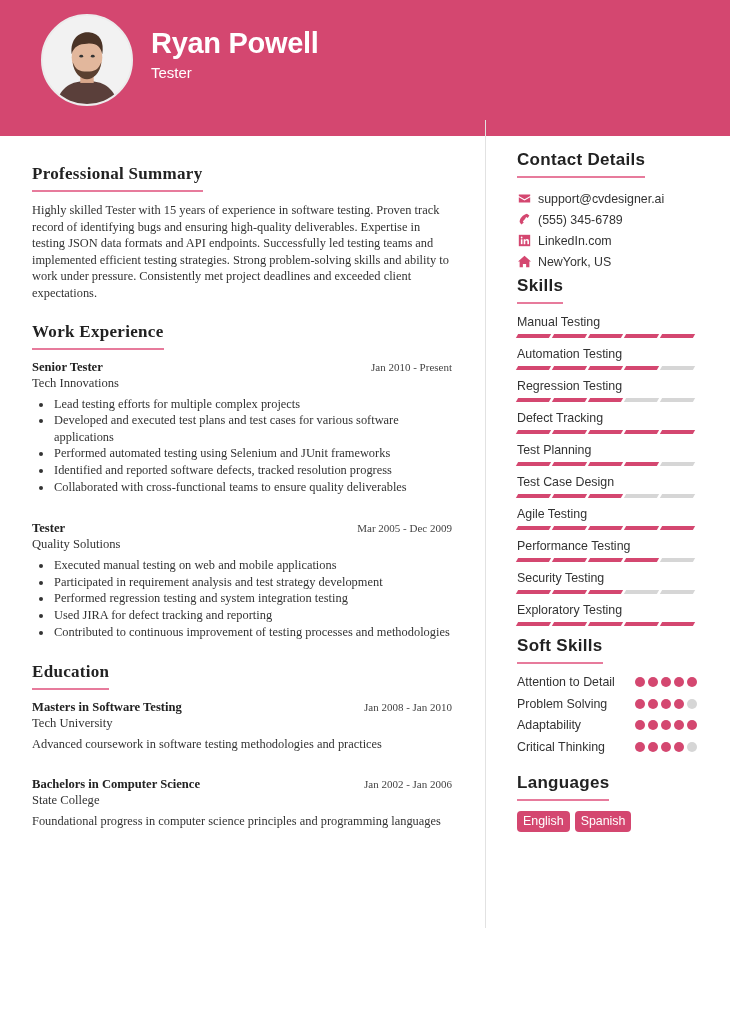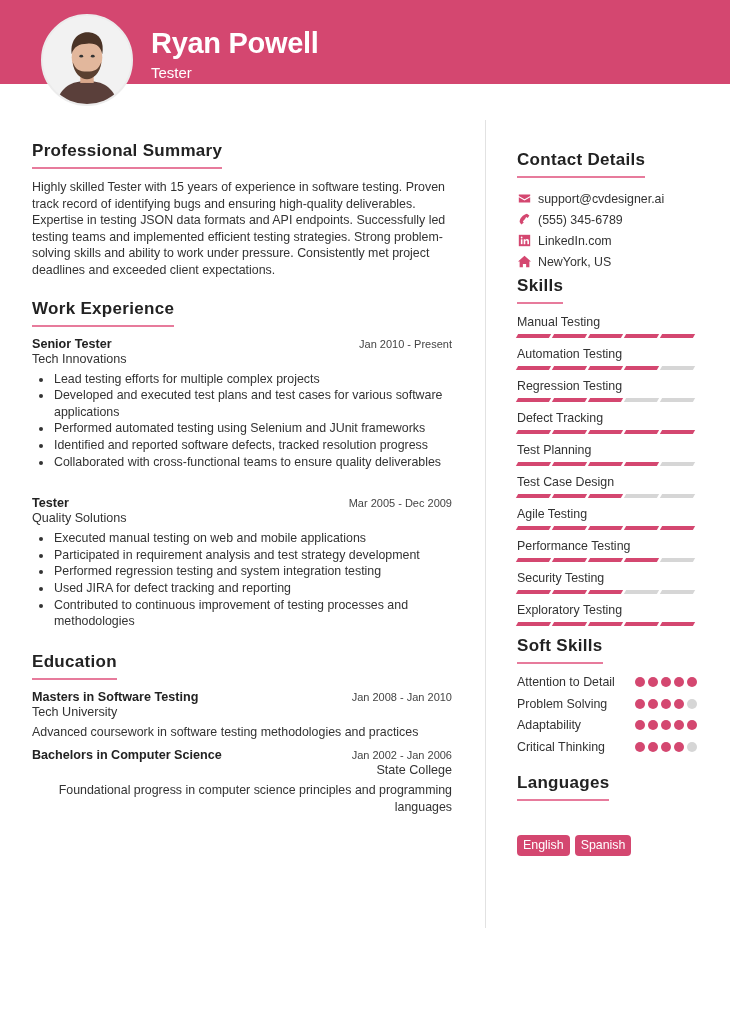--- a/index.html
+++ b/index.html
@@ -1,41 +1,41 @@
 <!DOCTYPE html>
 <html><head>
   <meta charset="utf-8">
   <style>
     * { box-sizing: border-box; margin: 0; padding: 0; }
     html, body { width: 730px; height: 1024px; background: #ffffff; overflow: hidden; }
     body { font-family: "Liberation Sans", sans-serif; color: #333333; position: relative; }
 
     .header {
-      position: absolute; left: 0; top: 0; width: 730px; height: 84px;
+      position: absolute; left: 0; top: 0; width: 730px; height: 136px;
       background: #d44770;
       text-decoration: underline;
     }
     .avatar {
       position: absolute; left: 41px; top: 14px; width: 92px; height: 92px;
       border-radius: 50%; background: #f1f1f1; border: 2px solid #ececec; overflow: hidden;
     }
     .avatar svg { width: 100%; height: 100%; display: block; }
     .name {
       position: absolute; left: 151px; top: 27px; color: #ffffff;
       font-size: 29px; font-weight: bold; letter-spacing: -0.3px;
     }
     .job-title {
       position: absolute; left: 151px; top: 64px; color: #ffffff; font-size: 15px;
     }
 
     .divider {
       position: absolute; left: 485px; top: 120px; width: 1px; height: 808px; background: #e2e2e2;
     }
 
-    .left { position: absolute; left: 32px; top: 141px; width: 420px; }
+    .left { position: absolute; left: 32px; top: 164px; width: 420px; font-family: Liberation Serif, serif; }
     .right { position: absolute; left: 517px; top: 150px; width: 180px; }
 
     .section-title {
       display: inline-block; font-size: 17px; font-weight: bold; color: #222222;
       letter-spacing: 0.3px; padding-bottom: 6px; border-bottom: 2px solid #e77b9c;
       margin-bottom: 10px;
     }
     .summary { font-size: 12.4px; line-height: 16.6px; color: #333333; }
 
     .job { position: relative; }
@@ -59,21 +59,21 @@
     .skill-bars { display: flex; gap: 3px; margin-top: 4px; margin-bottom: 8px; }
     .skill-bar { width: 33px; height: 4px; transform: skewX(-30deg); background: #d6d6d6; }
     .skill-bar.on { background: #d44770; }
 
     .soft-row { display: flex; justify-content: space-between; align-items: flex-start; margin-bottom: 5px; }
     .soft-name { font-size: 12.4px; line-height: 16.6px; width: 100px; }
     .dots { display: flex; gap: 3px; margin-top: 3px; }
     .dot { width: 10px; height: 10px; border-radius: 50%; background: #d6d6d6; }
     .dot.on { background: #d44770; }
 
-    .lang-wrap { display: flex; gap: 5px; margin-top: 24px; }
+    .lang-wrap { display: flex; gap: 5px; }
     .lang-tag {
       background: #d44770; color: #ffffff; font-size: 12.4px; padding: 3px 6px 4px;
       border-radius: 4px;
     }
   </style>
 </head>
 <body>
 
 <div class="header">
   <div class="avatar">
@@ -139,21 +139,21 @@
 
     <div>
       <div class="job-head">
         <span class="job-role">Masters in Software Testing</span>
         <span class="job-date">Jan 2008 - Jan 2010</span>
       </div>
       <div class="job-company">Tech University</div>
       <p class="edu-desc">Advanced coursework in software testing methodologies and practices</p>
     </div>
 
-    <div style="margin-top:8px;text-align:right;">
+    <div style="margin-top:24px;">
       <div class="job-head">
         <span class="job-role">Bachelors in Computer Science</span>
         <span class="job-date">Jan 2002 - Jan 2006</span>
       </div>
       <div class="job-company">State College</div>
       <p class="edu-desc">Foundational progress in computer science principles and programming languages</p>
     </div>
   </section>
 </div>
 

